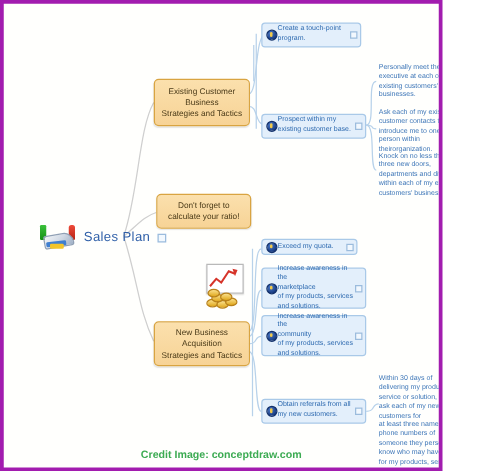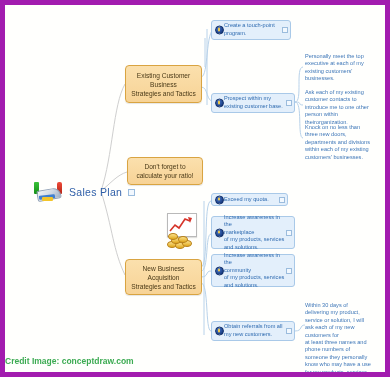--- a/index.html
+++ b/index.html
@@ -5,25 +5,25 @@
   html, body {
     margin: 0;
     padding: 0;
     background: #ffffff;
   }
   body {
     font-family: "Liberation Sans", sans-serif;
   }
   #canvas {
     position: relative;
-    width: 390px;
+    width: 354px;
     height: 377px;
     background: #fffffd;
     overflow: hidden;
-    border: 5px solid #a21caf;
+    border: 3px solid #a21caf;
     box-sizing: border-box;
   }
   #connectors {
     position: absolute;
     left: 0; top: 0;
     width: 390px;
     height: 377px;
     pointer-events: none;
   }
 
@@ -183,20 +183,21 @@
     background: linear-gradient(180deg,#fbe08a,#e0a81e);
     border: 0.5px solid #b9821a;
   }
 
   
   .credit {
     position: absolute;
     left: 0;
     right: 0;
     bottom: 6px;
+    text-align: center;
     font-size: 8.5px;
     color: #3cab52;
     font-weight: bold;
   }
 </style>
 </head>
 <body>
 
 <div id="canvas">
 

